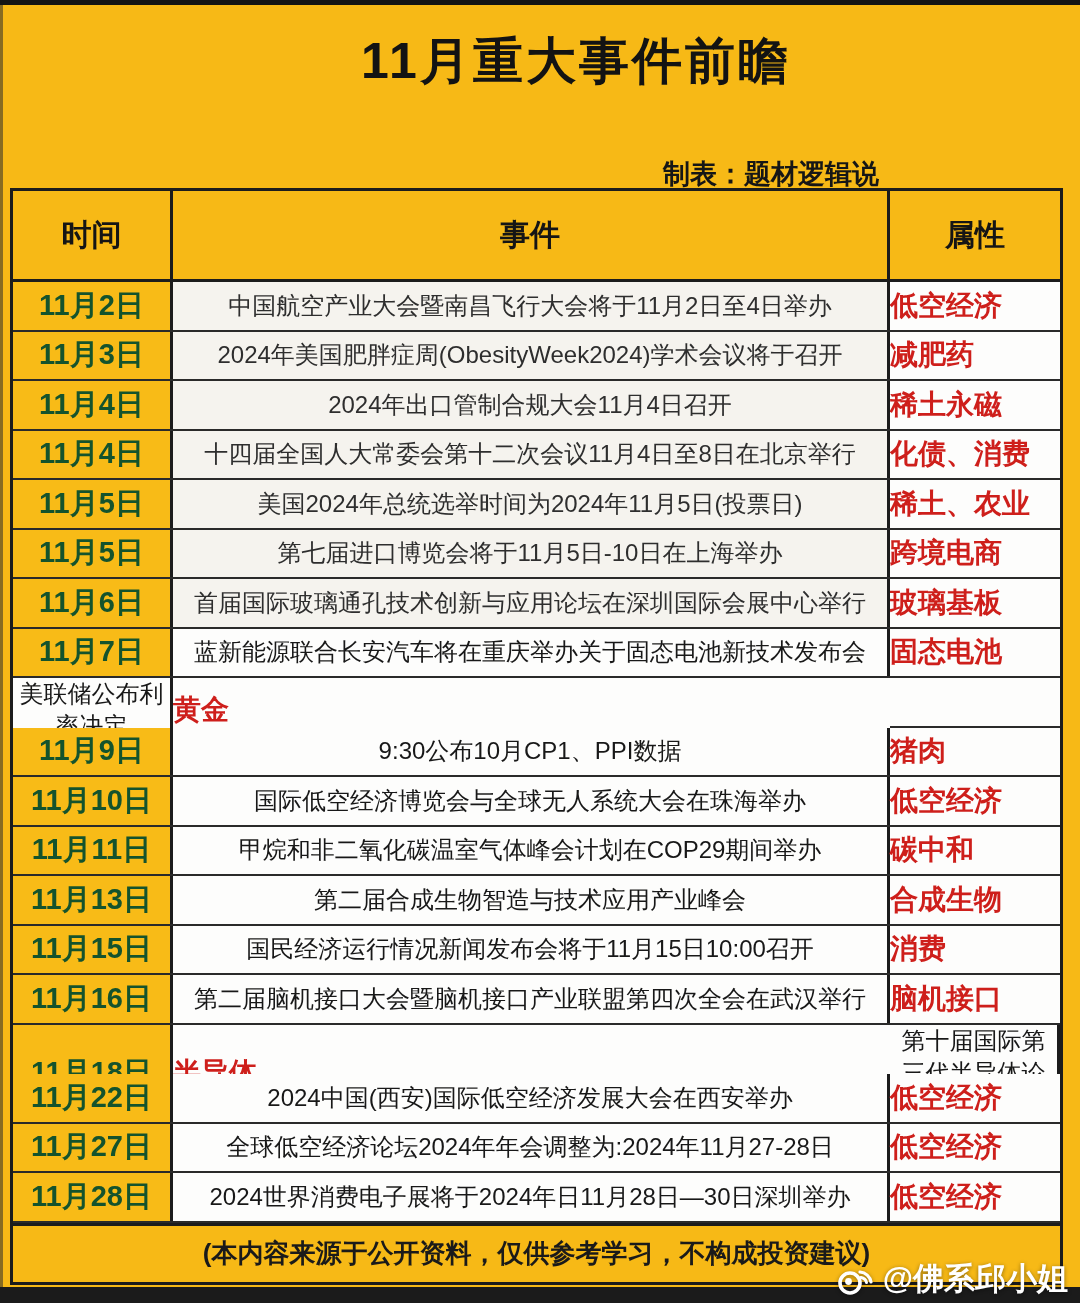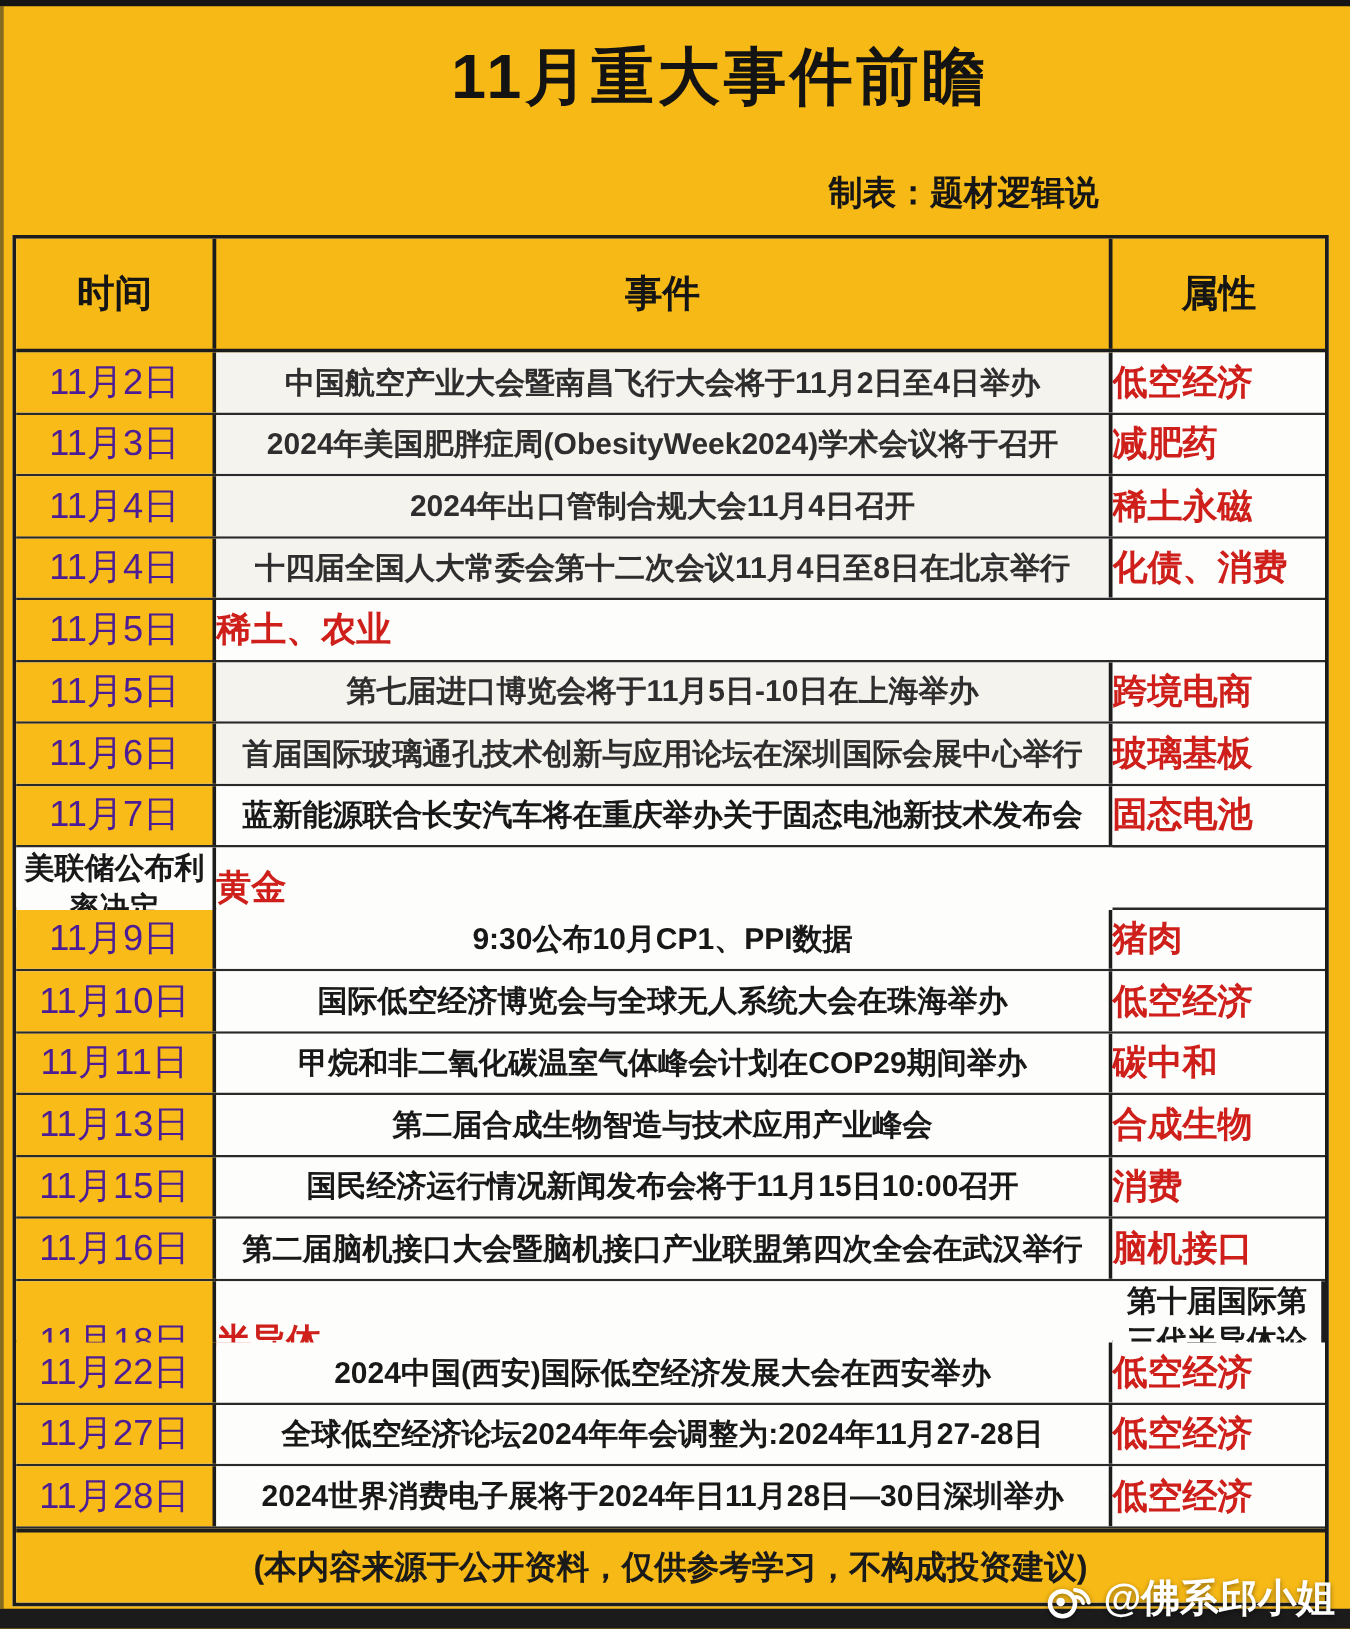--- a/index.html
+++ b/index.html
@@ -11,39 +11,39 @@
   }
   .top-band { position:absolute; left:0; top:0; width:100%; height:5px; background:#141414; }
   .bottom-band { position:absolute; left:0; bottom:0; width:100%; height:16px; background:#1b1b1b; }
   .left-edge { position:absolute; left:0; top:5px; width:3px; height:1282px; background:#2b2b2b; opacity:.55; }
 
   .title {
     position:absolute; left:0; top:28px; width:100%;
     text-align:center; font-size:50px; font-weight:bold; letter-spacing:3px; color:#131313;padding-left:36px;
   }
   .byline {
-    position:absolute; top:136px; right:201px;
+    position:absolute; top:156px; right:201px;
     font-size:27px; font-weight:bold; color:#161616;text-align:center;
   }
 
   .tbl {
     position:absolute; left:10px; top:188px; width:1053px;
     border:3px solid #1C1C1C; background:#FDFDFC; box-sizing:border-box;
   }
   .row { display:grid; grid-template-columns:160px 717px 170px; }
   .cell { box-sizing:border-box; display:flex; align-items:center; justify-content:center; }
   .cell.c1, .cell.c2 { border-right:3px solid #1C1C1C; }
 
   .hrow { height:88px; background:#F7B916; border-bottom:3px solid #1C1C1C; }
   .hrow .cell { font-size:30px; font-weight:bold; color:#151515; }
 
   .brow { height:47.5px; border-bottom:2px solid #2A2A2A; }
   .brow:last-of-type { border-bottom:none; }
-  .date { background:#F8BB17; font-size:29px; font-weight:normal; color:#4c1d95; }
-  .event { background:#FDFDFC; font-size:24px; font-weight:bold; color:#181818; text-align:center; padding:0 6px; }
+  .date { background:#F8BB17; font-size:29px; font-weight:bold; color:#14532d; }
+  .event { background:#FDFDFC; font-size:24px; font-weight:normal; color:#181818; text-align:center; padding:0 6px; }
   .event.fz { background:#F5F3EE; color:#2e2e2e; filter:blur(0.4px); }
   .attrc { background:#FDFDFC; justify-content:flex-start; 
            font-size:28px; font-weight:bold; color:#CE1F1B; }
 
   .foot {
     height:56px; background:#F7B916; border-top:3px solid #1C1C1C;
     display:flex; align-items:center; justify-content:center;
     font-size:26px; font-weight:600; color:#1a1a1a;
   }
 
@@ -87,20 +87,21 @@
       <div class="cell c2 event fz">2024年出口管制合规大会11月4日召开</div>
       <div class="cell c3 attrc">稀土永磁</div>
     </div>
     <div class="row brow">
       <div class="cell c1 date">11月4日</div>
       <div class="cell c2 event fz">十四届全国人大常委会第十二次会议11月4日至8日在北京举行</div>
       <div class="cell c3 attrc">化债、消费</div>
     </div>
     <div class="row brow">
       <div class="cell c1 date">11月5日</div>
+      <div class="cell c2 event fz">美国2024年总统选举时间为2024年11月5日(投票日)</div>
       <div class="cell c3 attrc">稀土、农业</div>
     </div>
     <div class="row brow">
       <div class="cell c1 date">11月5日</div>
       <div class="cell c2 event fz">第七届进口博览会将于11月5日-10日在上海举办</div>
       <div class="cell c3 attrc">跨境电商</div>
     </div>
     <div class="row brow">
       <div class="cell c1 date">11月6日</div>
       <div class="cell c2 event fz">首届国际玻璃通孔技术创新与应用论坛在深圳国际会展中心举行</div>

